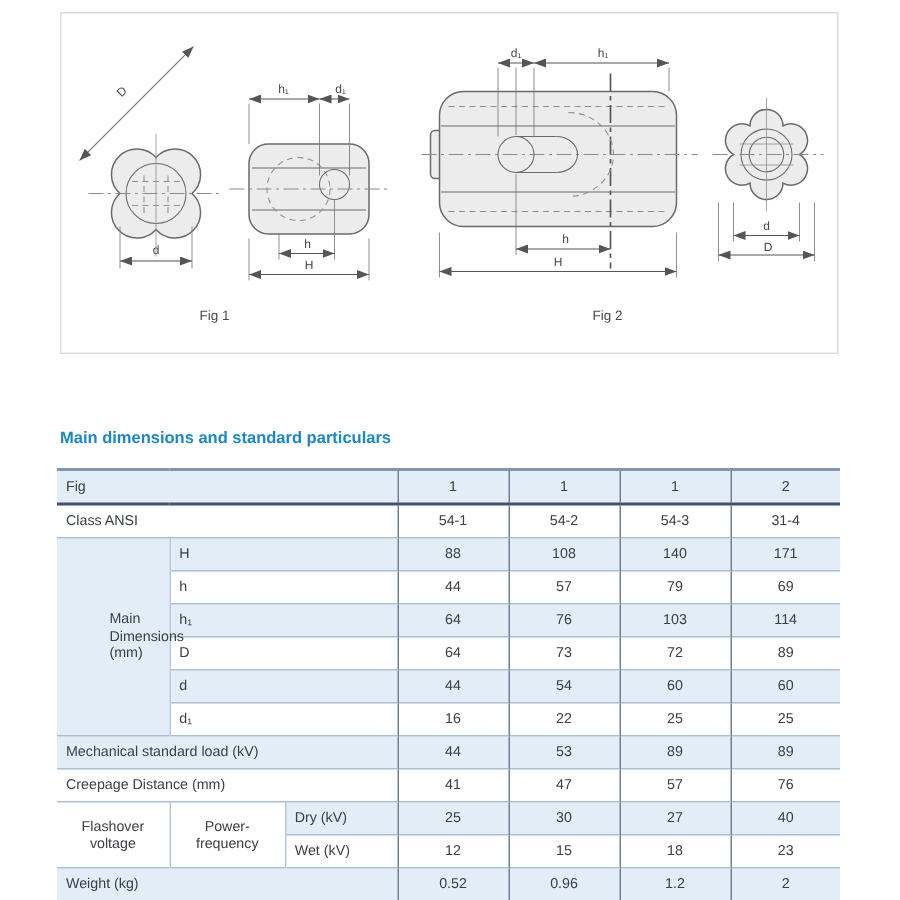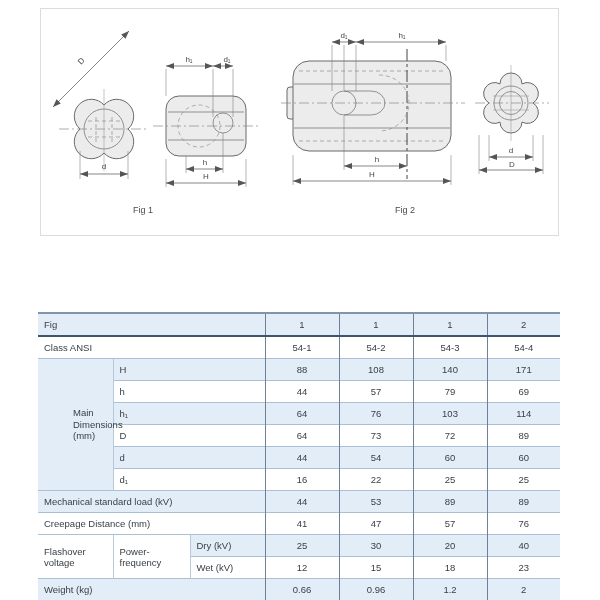--- a/index.html
+++ b/index.html
@@ -14,21 +14,21 @@
               table-layout:fixed;width:522px;font-size:9.5px;color:#3a4046;
               border-top:2px solid #8096ae;border-bottom:3px solid #24364e;}
   .spec-table td{height:21px;padding:0 6px;border-top:1px solid #aac0d6;
                  font-size:9.5px;vertical-align:middle;}
   .spec-table tr:nth-child(odd) td{background:#e2edf8;}
   .spec-table tr:nth-child(even) td{background:#ffffff;}
   .spec-table tr.hdr td{border-bottom:2px solid #3f556e;margin-left:13px;}
   .spec-table td.data{border-left:1px solid #6e8096;text-align:center;padding:0 2px;}
   .spec-table td.sub{border-left:1px solid #b8c8da;}
   .spec-table td.group{background:#e2edf8 !important;white-space:pre-line;line-height:1.25;padding-left:35px;}
-  .spec-table td.group-white{background:#ffffff !important;}
+  .spec-table td.group-white{background:#ffffff !important;text-align:center;}
   
   .outline{fill:#ececec;stroke:#6a6a6a;stroke-width:1;}
   .thin{stroke:#6a6a6a;stroke-width:0.7;fill:none;}
   .hair{stroke:#8a8a8a;stroke-width:0.5;fill:none;}
   .cline{stroke:#8a8a8a;stroke-width:0.7;fill:none;stroke-dasharray:10 3 2 3;}
   .cline-bold{stroke:#555;stroke-width:1.1;fill:none;stroke-dasharray:12 3 3 3;}
   .dash{stroke:#8f8f8f;stroke-width:0.7;fill:none;stroke-dasharray:4 3;}
   .dim{stroke:#555;stroke-width:0.7;fill:none;}
   .ext{stroke:#777;stroke-width:0.55;fill:none;}
   .dimtxt{font-family:"Liberation Sans",sans-serif;font-size:8px;fill:#44484c;}
@@ -146,20 +146,21 @@
         <line class="dim" x1="448" y1="148" x2="492" y2="148" marker-start="url(#as)" marker-end="url(#ae)"></line>
         <text class="dimtxt" x="470" y="144" text-anchor="middle">d</text>
         <line class="dim" x1="438" y1="161" x2="502" y2="161" marker-start="url(#as)" marker-end="url(#ae)"></line>
         <text class="dimtxt" x="471" y="158" text-anchor="middle">D</text>
       </g>
 
       <text class="captxt" x="364" y="204" text-anchor="middle">Fig 2</text>
     </svg>
   </div>
 
+  <div class="section-title">Main dimensions and standard particulars</div>
 
   <table class="spec-table">
     <colgroup>
       <col style="width:75px">
         <col style="width:77px">
         <col style="width:75px">
       <col style="width:74px">
         <col style="width:74px">
         <col style="width:74px">
         <col style="width:73px">
@@ -170,21 +171,21 @@
         <td class="data">1</td>
         <td class="data">1</td>
         <td class="data">1</td>
         <td class="data">2</td>
       </tr>
       <tr>
         <td colspan="3">Class ANSI</td>
         <td class="data">54-1</td>
         <td class="data">54-2</td>
         <td class="data">54-3</td>
-        <td class="data">54-4</td>
+        <td class="data">31-4</td>
       </tr>
       <tr>
         <td rowspan="6" class="group">Main
 Dimensions
 (mm)</td>
         <td colspan="2" class="sub">H</td>
         <td class="data">88</td>
         <td class="data">108</td>
         <td class="data">140</td>
         <td class="data">171</td>
@@ -237,33 +238,33 @@
         <td class="data">47</td>
         <td class="data">57</td>
         <td class="data">76</td>
       </tr>
       <tr>
         <td rowspan="2" class="group-white">Flashover voltage</td>
         <td rowspan="2" class="sub group-white">Power-frequency</td>
         <td class="sub">Dry (kV)</td>
         <td class="data">25</td>
         <td class="data">30</td>
-        <td class="data">20</td>
+        <td class="data">27</td>
         <td class="data">40</td>
       </tr>
       <tr>
         <td class="sub">Wet (kV)</td>
         <td class="data">12</td>
         <td class="data">15</td>
         <td class="data">18</td>
         <td class="data">23</td>
       </tr>
       <tr>
         <td colspan="3">Weight (kg)</td>
-        <td class="data">0.66</td>
+        <td class="data">0.52</td>
         <td class="data">0.96</td>
         <td class="data">1.2</td>
         <td class="data">2</td>
       </tr>
     </tbody>
   </table>
 
 </div>
 
 </body></html>

